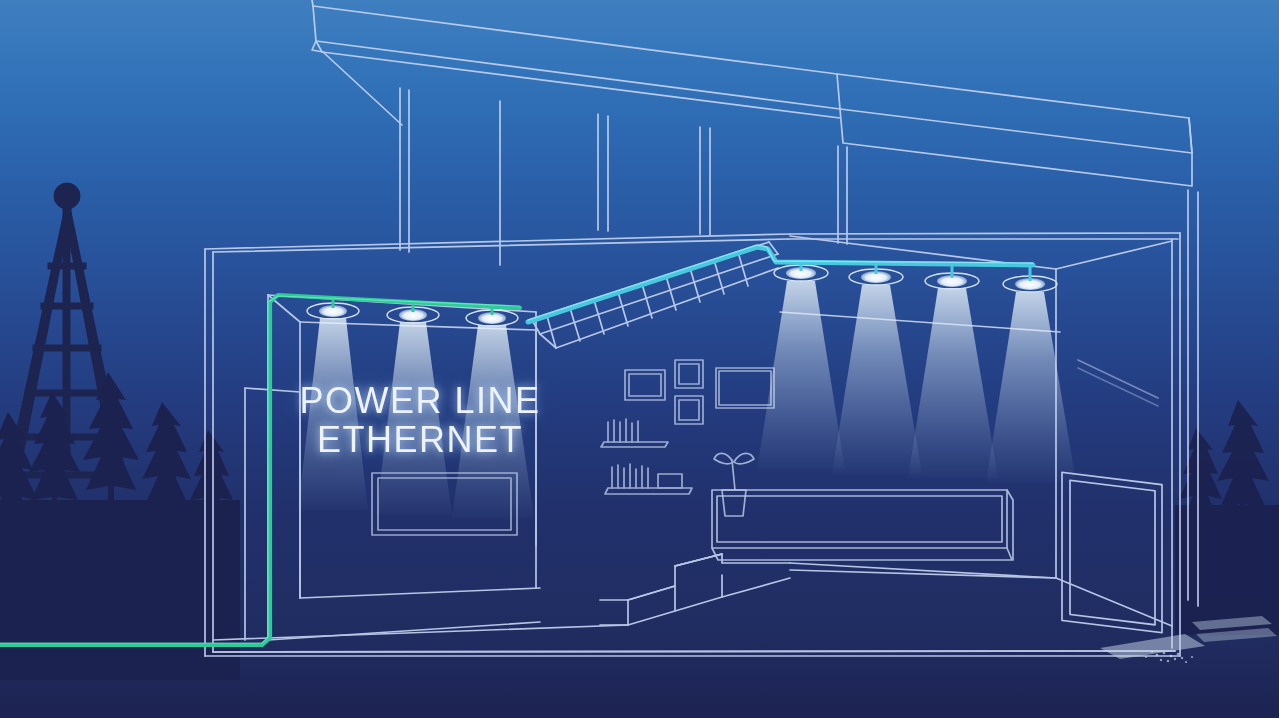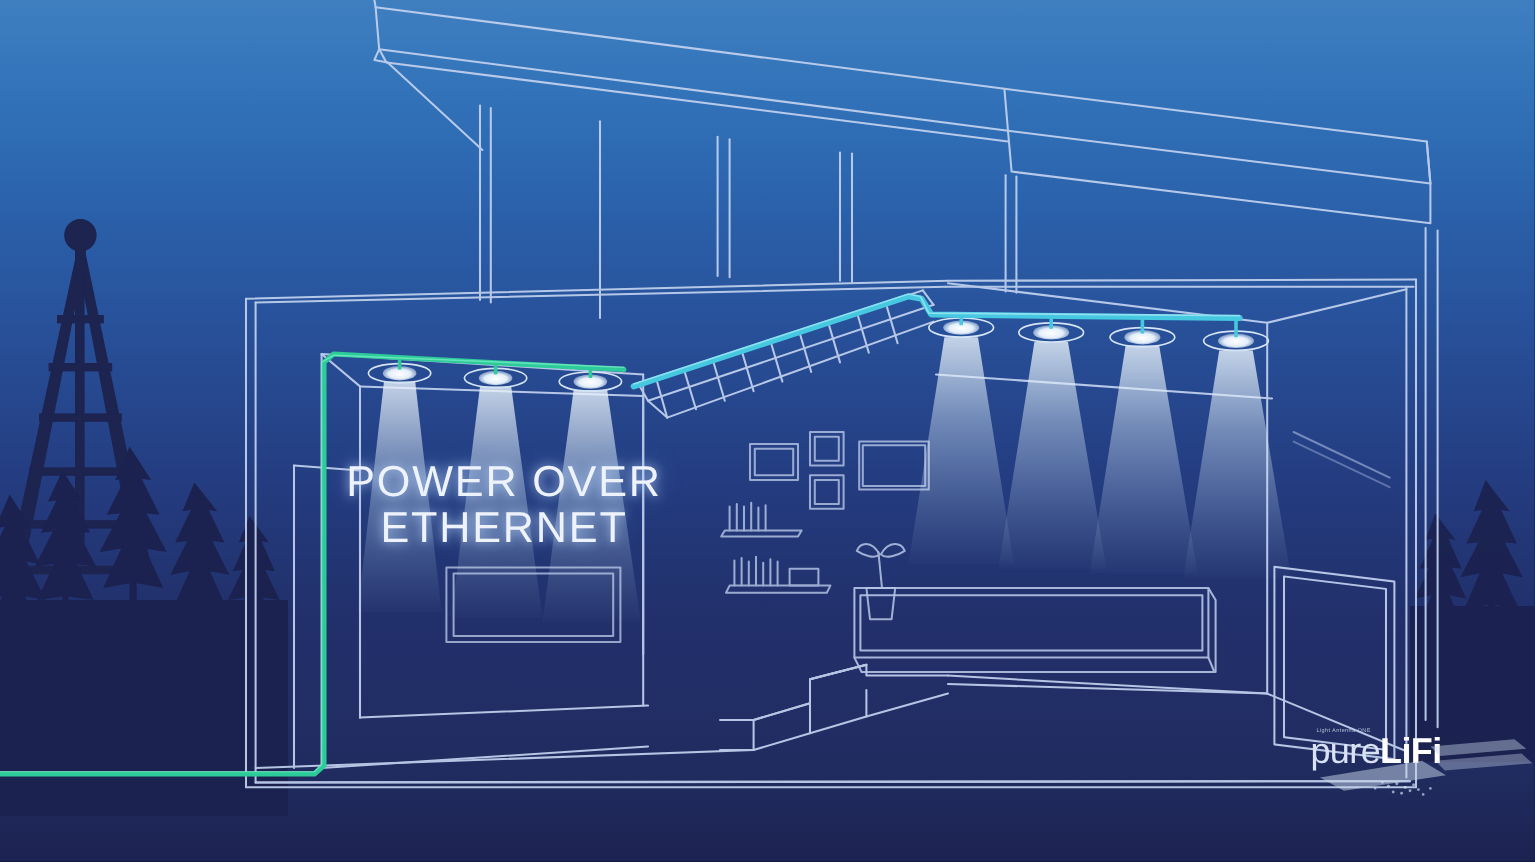--- a/index.html
+++ b/index.html
@@ -370,28 +370,24 @@
     <g fill="none" stroke="#46c8e0" stroke-width="3">
       <path d="M801,264 L801,271"></path>
       <path d="M876,265 L876,274"></path>
       <path d="M952,265 L952,278"></path>
       <path d="M1030,265 L1030,281"></path>
     </g>
   </svg>
 
   <div class="txt-layer">
 
-    <div class="caption" id="poe-caption">POWER OVER
+    <div class="caption" id="poe-caption">POWER LINE
 ETHERNET</div>
 
 
-    <div class="logo-wrap">
-      <div class="logo-tag">Light Antenna ONE</div>
-      <div class="logo-word"><span class="logo-pure">pure</span><span class="logo-lifi">LiFi</span></div>
-    </div>
   </div>
 
   <svg class="layer" viewBox="0 0 1279 718" preserveAspectRatio="none">
     <g opacity=".85">
       <path d="M1100,648 L1185,634 L1205,646 L1120,659 Z" fill="#c8d5e8" opacity=".6"></path>
       <path d="M1192,622 L1262,616 L1272,624 L1200,630 Z" fill="#c8d5e8" opacity=".5"></path>
       <path d="M1196,634 L1268,628 L1277,636 L1204,642 Z" fill="#c8d5e8" opacity=".45"></path>
       <g fill="#dbe6f5" opacity=".75">
         <circle cx="1157" cy="655" r="1.3"></circle>
           <circle cx="1164" cy="653" r="1.3"></circle>

